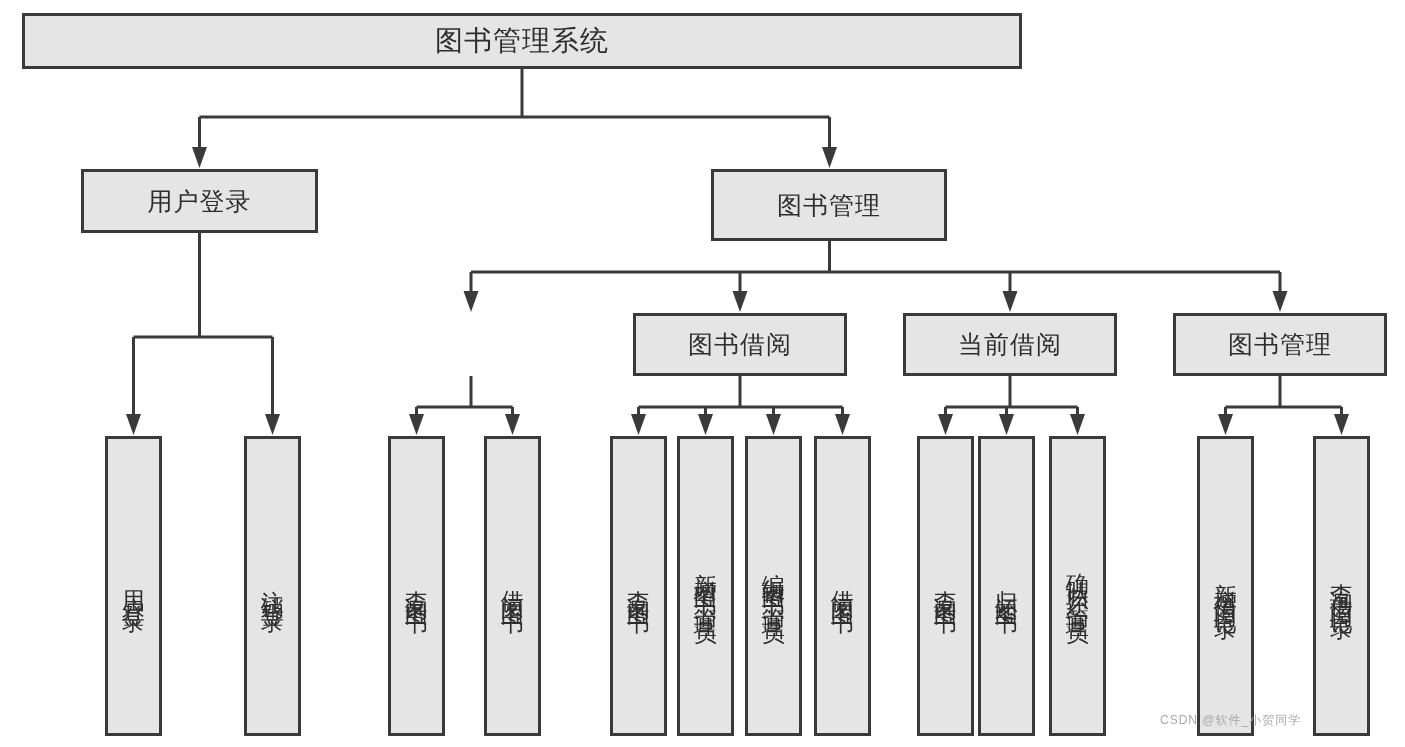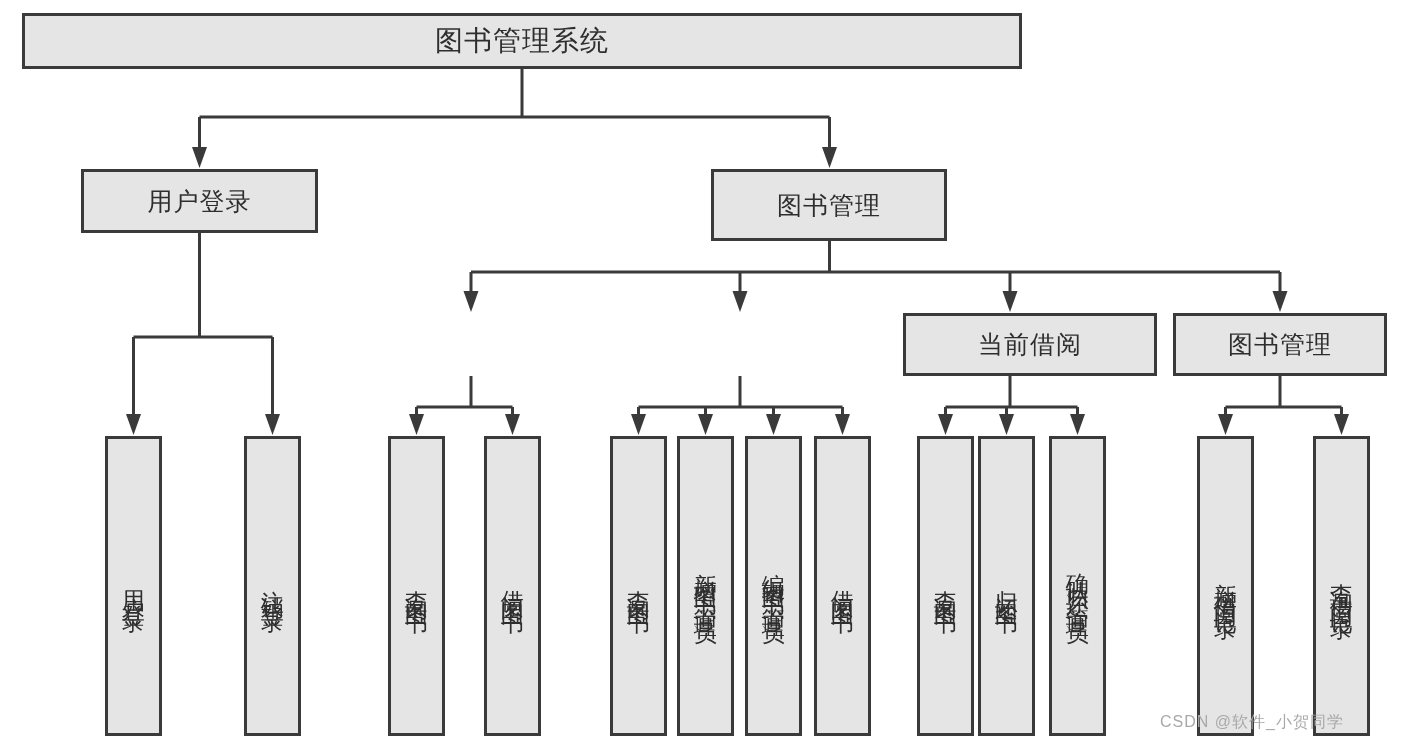--- a/index.html
+++ b/index.html
@@ -21,21 +21,21 @@
   }
   .root .hlabel { font-size:28px; }
   .leaf { top:436px; height:300px; width:57px; }
   .vtext {
     writing-mode:vertical-rl; text-orientation:mixed;
     font-size:23px; letter-spacing:7px; line-height:1.15;
     color:var(--text,#2e2e2e); white-space:nowrap;
   }
   #watermark {
     position:absolute; left:1160px; top:712px; z-index:5;
-    font-size:16px; color:var(--watermark,#a9a9a9); white-space:nowrap;
+    font-size:12px; color:var(--watermark,#a9a9a9); white-space:nowrap;
     letter-spacing:1px;
   }
 </style>
 </head>
 <body>
 
 <div id="stage">
 
   <svg id="wires" width="1405" height="747" viewBox="0 0 1405 747">
 
@@ -91,21 +91,24 @@
     <span class="hlabel">图书管理系统</span>
   </div>
 
   <div class="box" style="left:81px;top:169px;width:237px;height:64px">
     <span class="hlabel">用户登录</span>
   </div>
   <div class="box" style="left:711px;top:169px;width:236px;height:72px">
     <span class="hlabel">图书管理</span>
   </div>
 
-  <div class="box" style="left:903px;top:313px;width:254px;height:63px">
+  <div class="box" style="left:633px;top:313px;width:214px;height:63px">
+    <span class="hlabel">图书借阅</span>
+  </div>
+  <div class="box" style="left:903px;top:313px;width:214px;height:63px">
     <span class="hlabel">当前借阅</span>
   </div>
   <div class="box" style="left:1173px;top:313px;width:214px;height:63px">
     <span class="hlabel">图书管理</span>
   </div>
 
   <div class="box leaf" style="left:105px">
     <span class="vtext">用户登录</span>
   </div>
   <div class="box leaf" style="left:244px">

